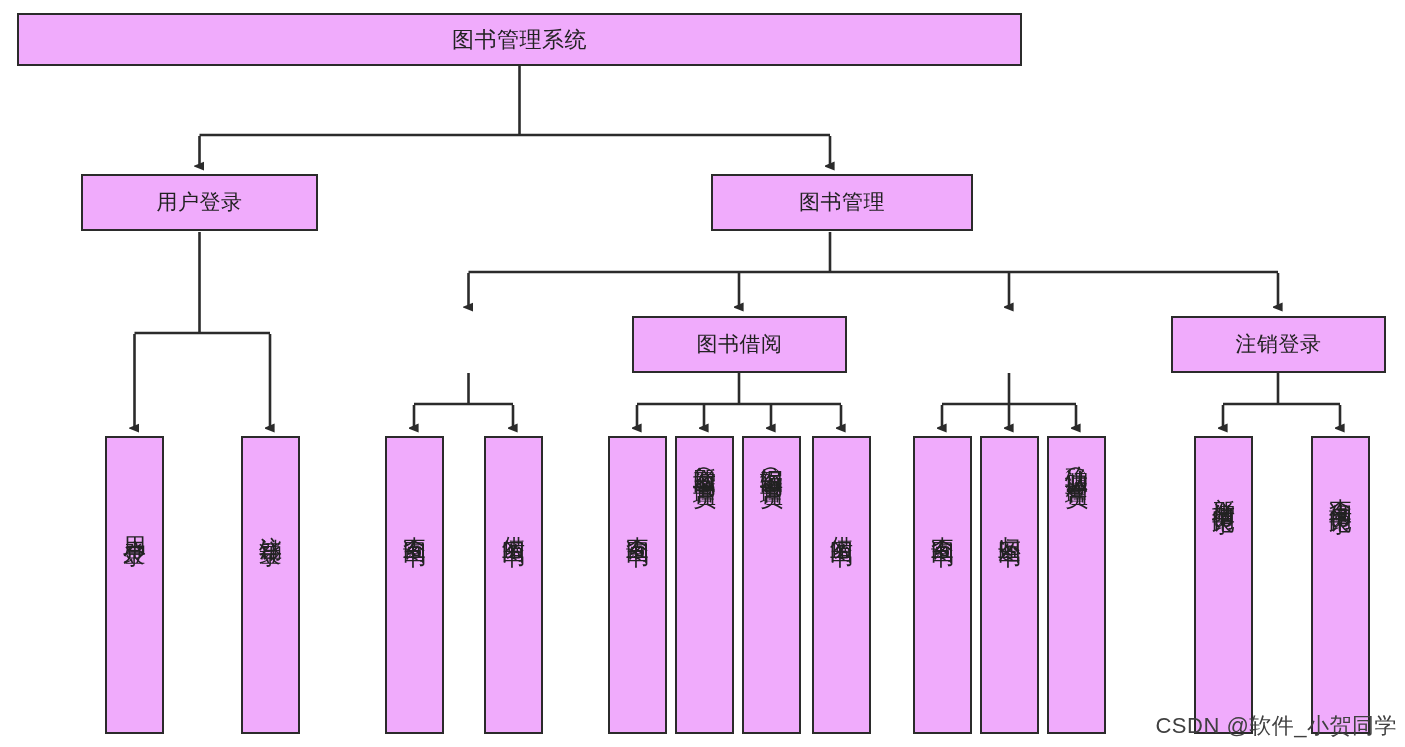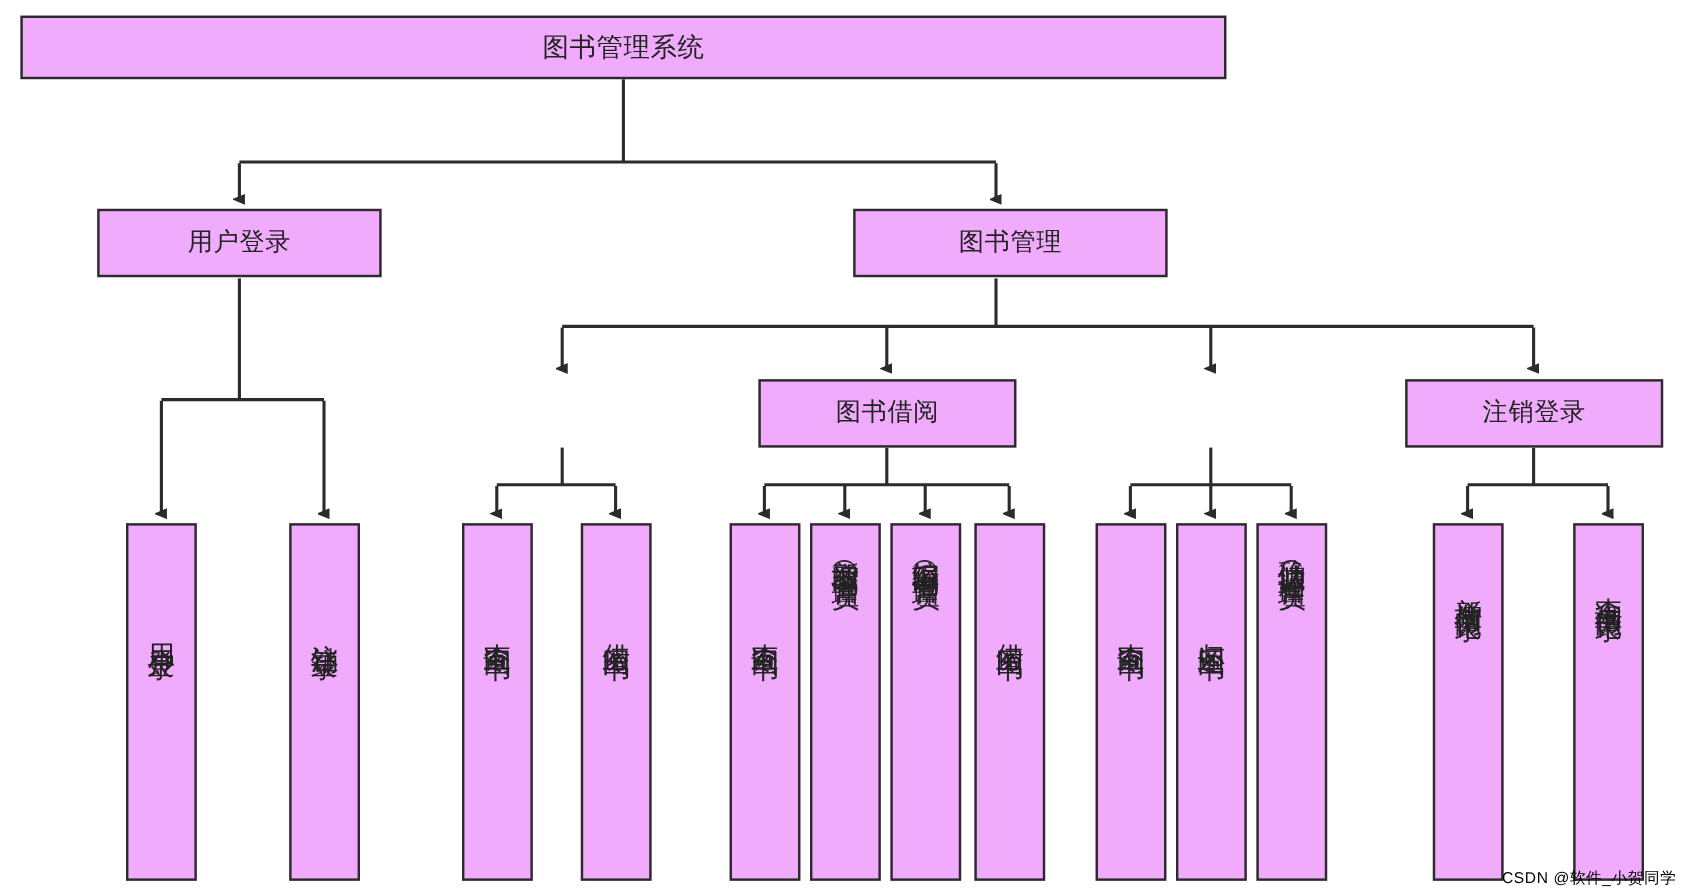--- a/index.html
+++ b/index.html
@@ -65,22 +65,22 @@
   .node.vert.mid .lbl {
     margin-top: 76px;
   }
   .node.vert.tall .lbl {
     margin-top: 6px;
   }
   .watermark {
     position: absolute;
     right: 8px;
     bottom: 6px;
-    font-size: 13px;
-    color: #000000;
+    font-size: 22px;
+    color: #404040;
     white-space: nowrap;
     letter-spacing: 0.5px;
   }
 </style>
 </head>
 <body>
 
 <div id="canvas">
 
   <svg id="edges" viewBox="0 0 1405 747" xmlns="http://www.w3.org/2000/svg">

